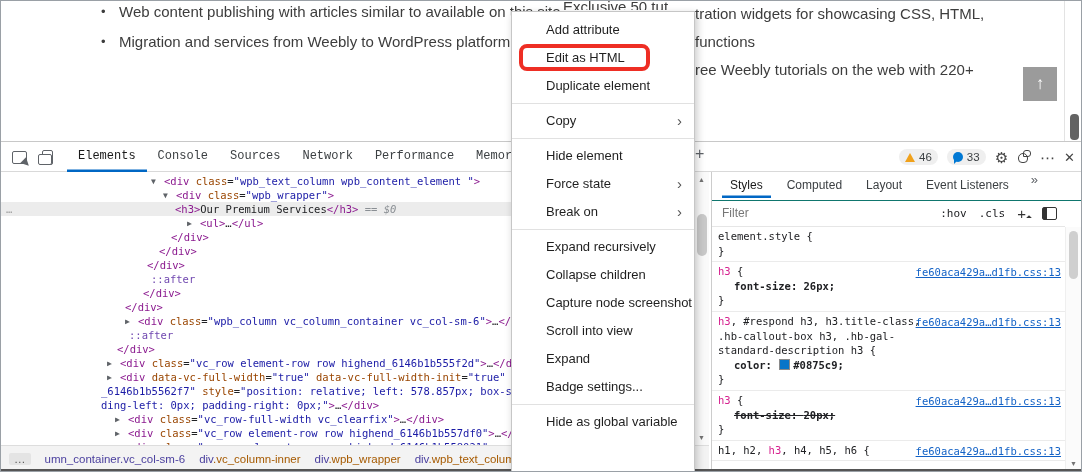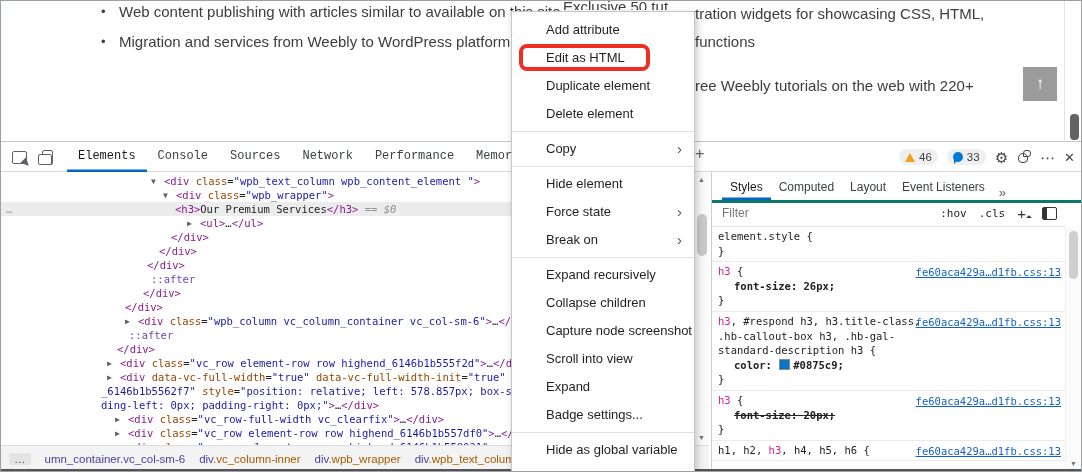--- a/index.html
+++ b/index.html
@@ -55,21 +55,21 @@
 
   
   .crumbs{position:absolute;left:0;bottom:0;width:708px;height:26px;background:#f3f3f3;border-top:1px solid #ddd;
     box-sizing:border-box;display:flex;align-items:center;gap:14px;padding-left:8px;font-size:11.5px;white-space:nowrap;overflow:hidden;}
   .crumb{cursor:pointer;}
   .crumb-btn{background:#e4e4e4;border-radius:2px;padding:0 5px;color:#555;cursor:pointer;}
   .ctg{color:#4a3f9e;} .ccl{color:#a65a00;}
 
   
   .stylespane{position:absolute;left:710px;top:30px;right:0;bottom:0;border-left:1px solid #ccc;background:#fff;overflow:hidden;}
-  .sp-tabs{position:absolute;left:0;top:0;right:0;height:28px;border-bottom:3px solid #0f766e;display:flex;align-items:flex-end;padding-left:10px;gap:0;}
+  .sp-tabs{position:absolute;left:0;top:0;right:0;height:28px;border-bottom:1px solid #0f766e;display:flex;align-items:flex-start;padding-left:10px;gap:8px;}
   .sp-tab{padding:0 8px;line-height:26px;font-size:12px;color:#3c4043;cursor:pointer;white-space:nowrap;}
   .sp-tab.active{color:#1a1a1a;box-shadow:inset 0 -2.5px 0 #0067c4;}
   .sp-more{font-size:13px;color:#5f6368;padding:0 6px;cursor:pointer;}
   .filter-row{position:absolute;left:0;top:28px;right:16px;height:27px;border-bottom:1px solid #e6e6e6;display:flex;align-items:center;padding:0 8px;gap:12px;box-sizing:border-box;}
   .filter-input{flex:1;border:none;outline:none;font-size:12px;color:#202124;font-family:"Liberation Sans",sans-serif;min-width:30px;}
   .filter-input::placeholder{color:#767676;}
   .ftok{font-size:11px;color:#202124;cursor:pointer;font-family:"DejaVu Sans Mono",monospace;}
   .fplus{font-size:15px;color:#333;cursor:pointer;position:relative;padding-right:4px;}
   .fplus:after{content:"";position:absolute;right:-1px;bottom:2px;border-left:4px solid transparent;border-top:4px solid #333;transform:rotate(-45deg);}
   .sbtog{width:13px;height:11px;border:1.5px solid #333;border-radius:2px;position:relative;cursor:pointer;}
@@ -107,21 +107,21 @@
         <span>Web content publishing with articles similar to available on this site</span>
       </div>
       <div class="bullet-line">
         <span class="bullet-dot">•</span>
         <span>Migration and services from Weebly to WordPress platform</span>
       </div>
     </div>
     <div class="frag-top">Exclusive 50 tut</div>
     <div class="frag-right" style="top:4px;">tration widgets for showcasing CSS, HTML,</div>
     <div class="frag-right" style="top:32px;">functions</div>
-    <div class="frag-right" style="top:76px;">ree Weebly tutorials on the web with 220+</div>
+    <div class="frag-right" style="top:60px;">ree Weebly tutorials on the web with 220+</div>
     <div class="scrolltop">
       <span>↑</span>
     </div>
     <div class="page-vline"></div>
     <div class="page-thumb"></div>
   </div>
 
   <div class="devtools">
     <div class="dt-toolbar">
       <div class="icon-btn" style="left:8px;">
@@ -243,21 +243,20 @@
         <span class="sp-thumb"></span>
         <span class="sc-arrow" style="bottom:4px;">▼</span>
       </div>
     </div>
   </div>
 
   <div class="menu" id="menu">
       <div class="mi"><span>Add attribute</span></div>
       <div class="mi hl"><span>Edit as HTML</span></div>
       <div class="mi"><span>Duplicate element</span></div>
-      <div class="mi"><span>Delete element</span></div>
       <div class="msep"></div>
       <div class="mi"><span>Copy</span><span class="mi-arrow">›</span></div>
       <div class="msep"></div>
       <div class="mi"><span>Hide element</span></div>
       <div class="mi"><span>Force state</span><span class="mi-arrow">›</span></div>
       <div class="mi"><span>Break on</span><span class="mi-arrow">›</span></div>
       <div class="msep"></div>
       <div class="mi"><span>Expand recursively</span></div>
       <div class="mi"><span>Collapse children</span></div>
       <div class="mi"><span>Capture node screenshot</span></div>

